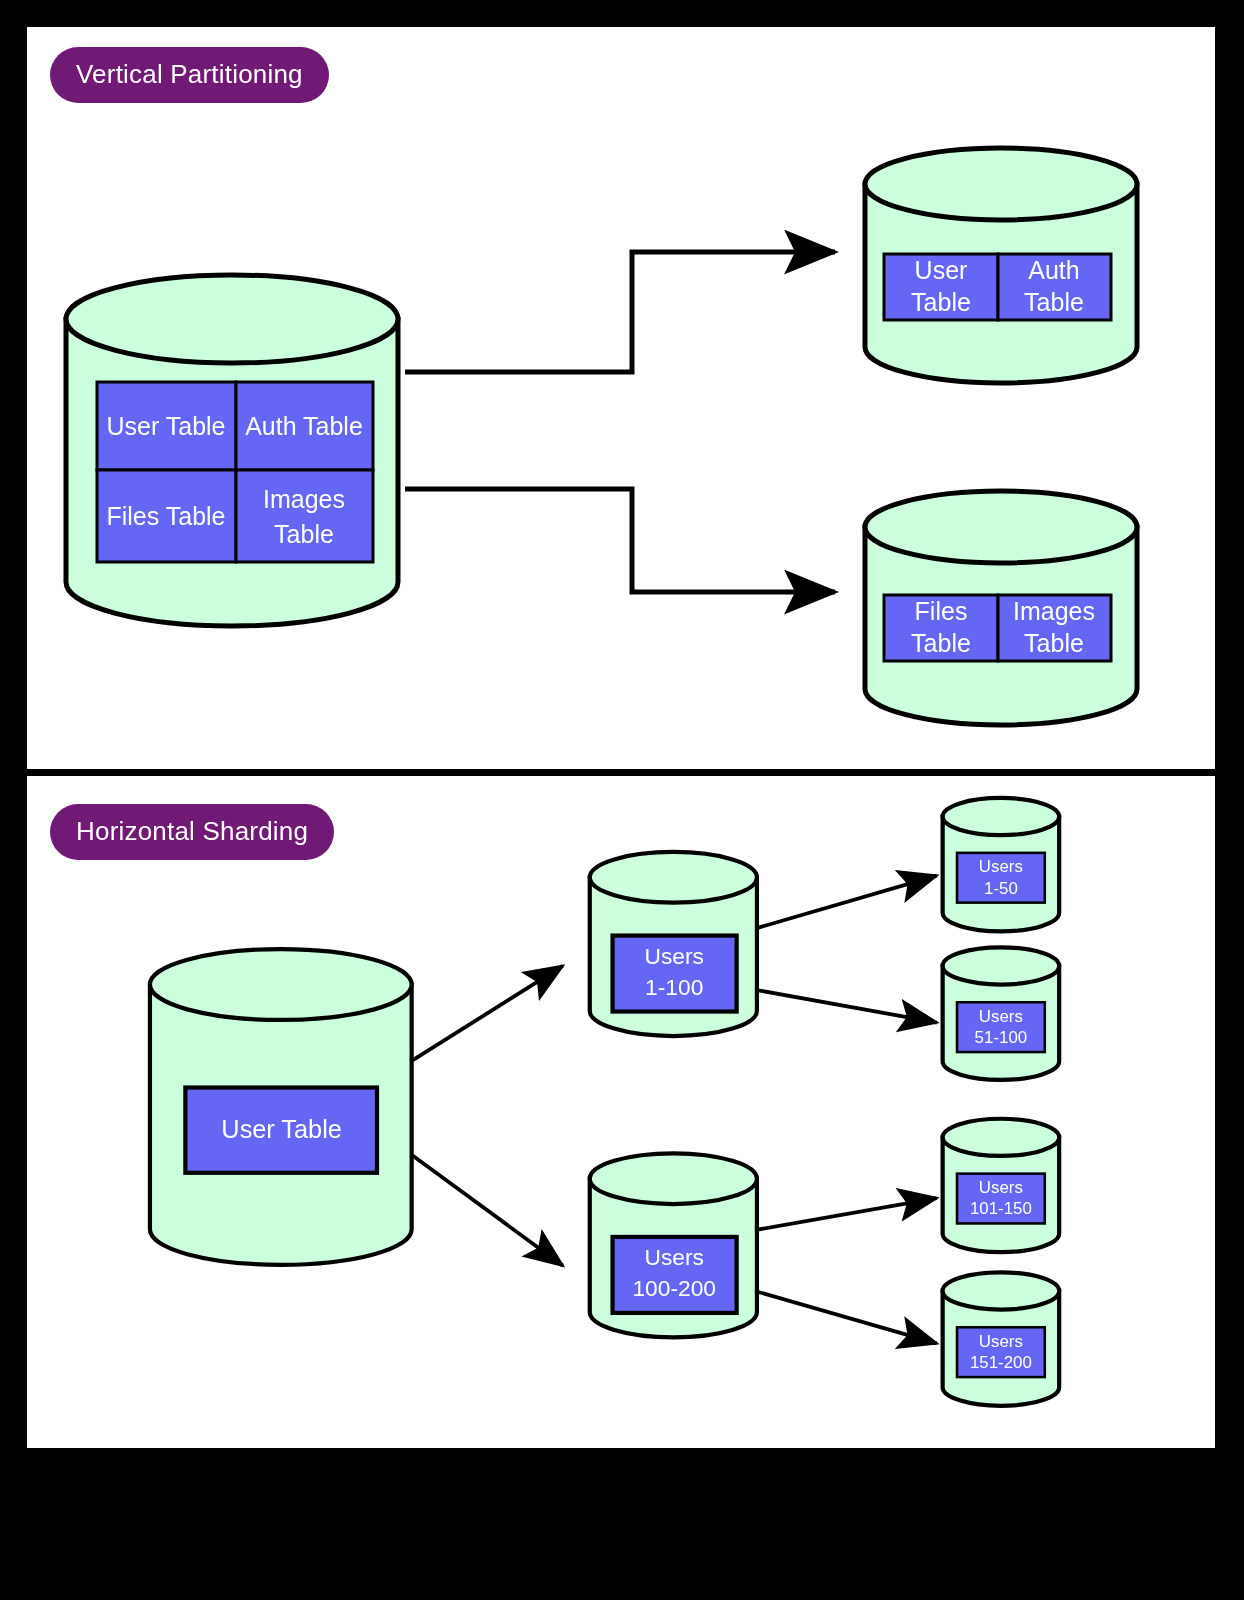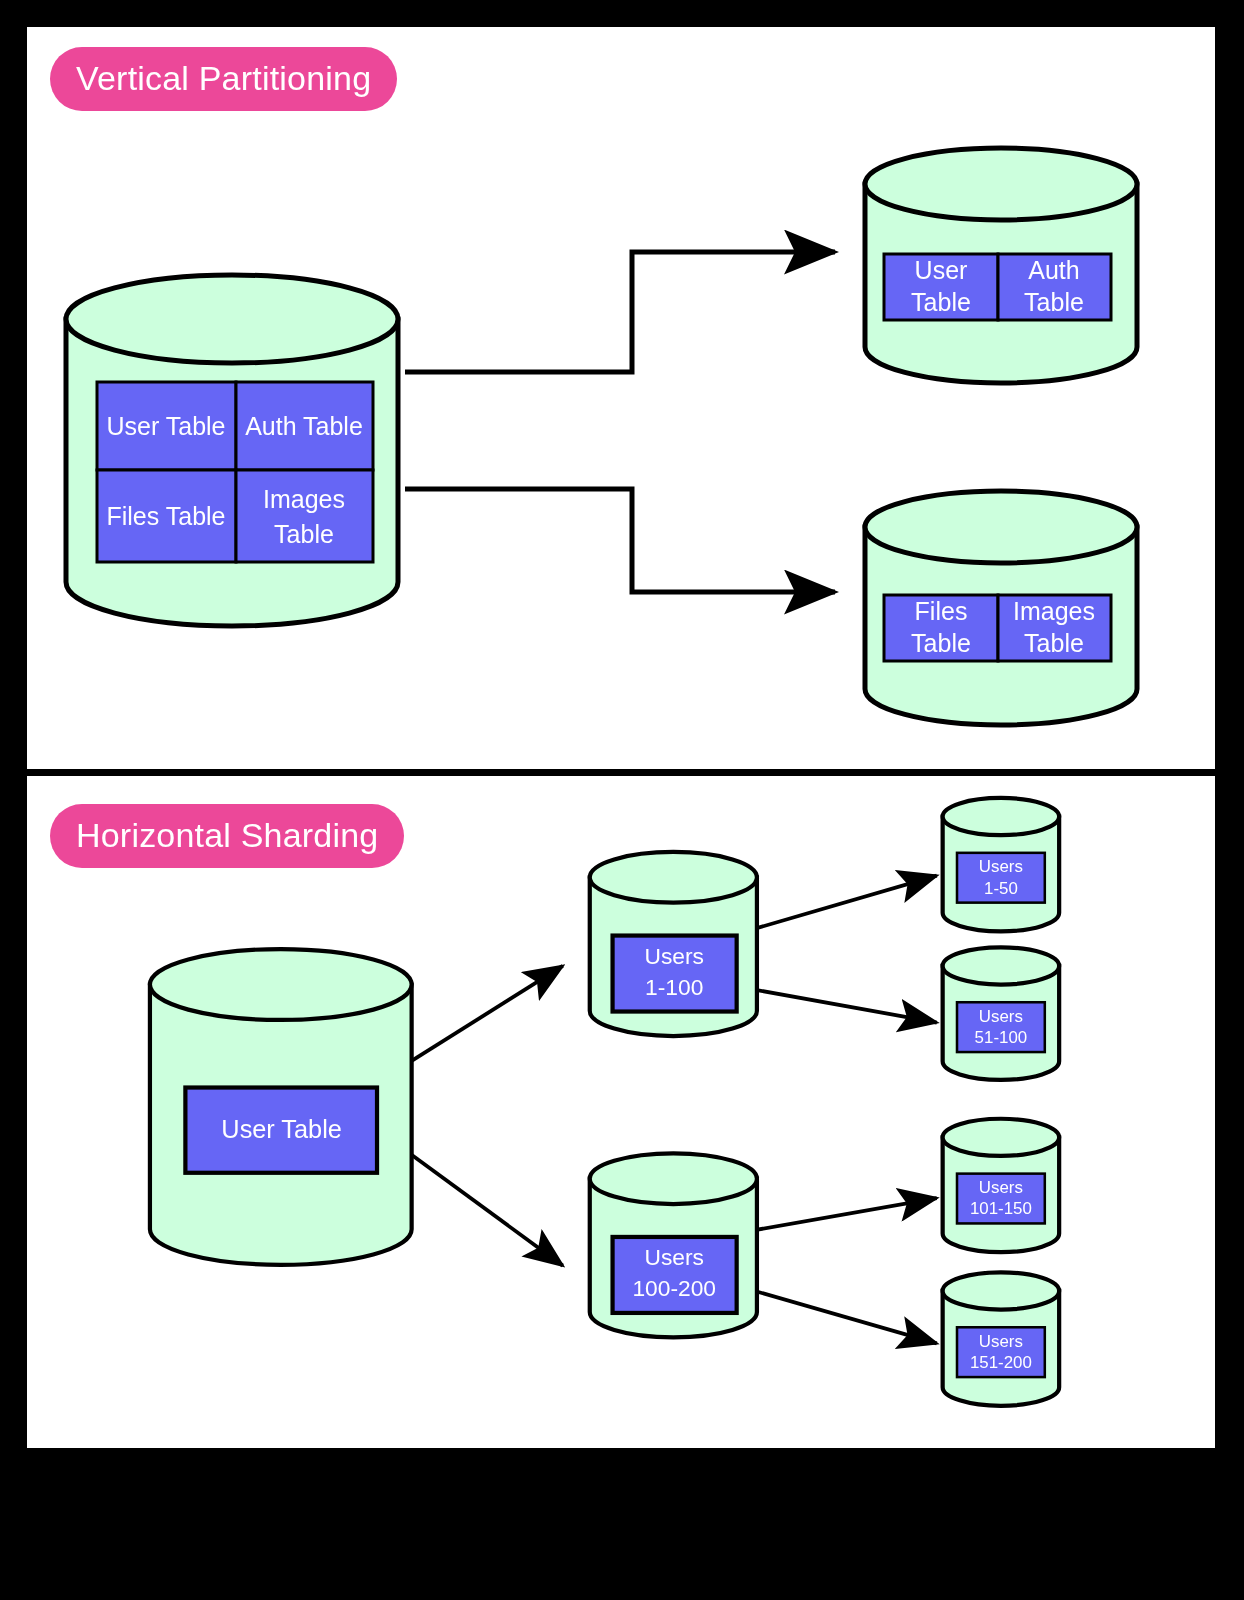--- a/index.html
+++ b/index.html
@@ -23,24 +23,24 @@
     position: absolute;
     background: #ffffff;
     left: 27px;
     width: 1188px;
   }
   #panel-vertical { top: 27px; height: 745px; }
   #panel-horizontal { top: 776px; height: 672px; }
 
   .section-badge {
     position: absolute;
-    background: #ec4899;
+    background: #701a75;
     color: #ffffff;
     border-radius: 999px;
-    font-size: 34px;
+    font-size: 26px;
     line-height: 1;
     padding: 14px 26px 16px 26px;
     white-space: nowrap;
     letter-spacing: 0.2px;
   }
 
   .diagram-svg {
     position: absolute;
     left: 0;
     top: 0;

